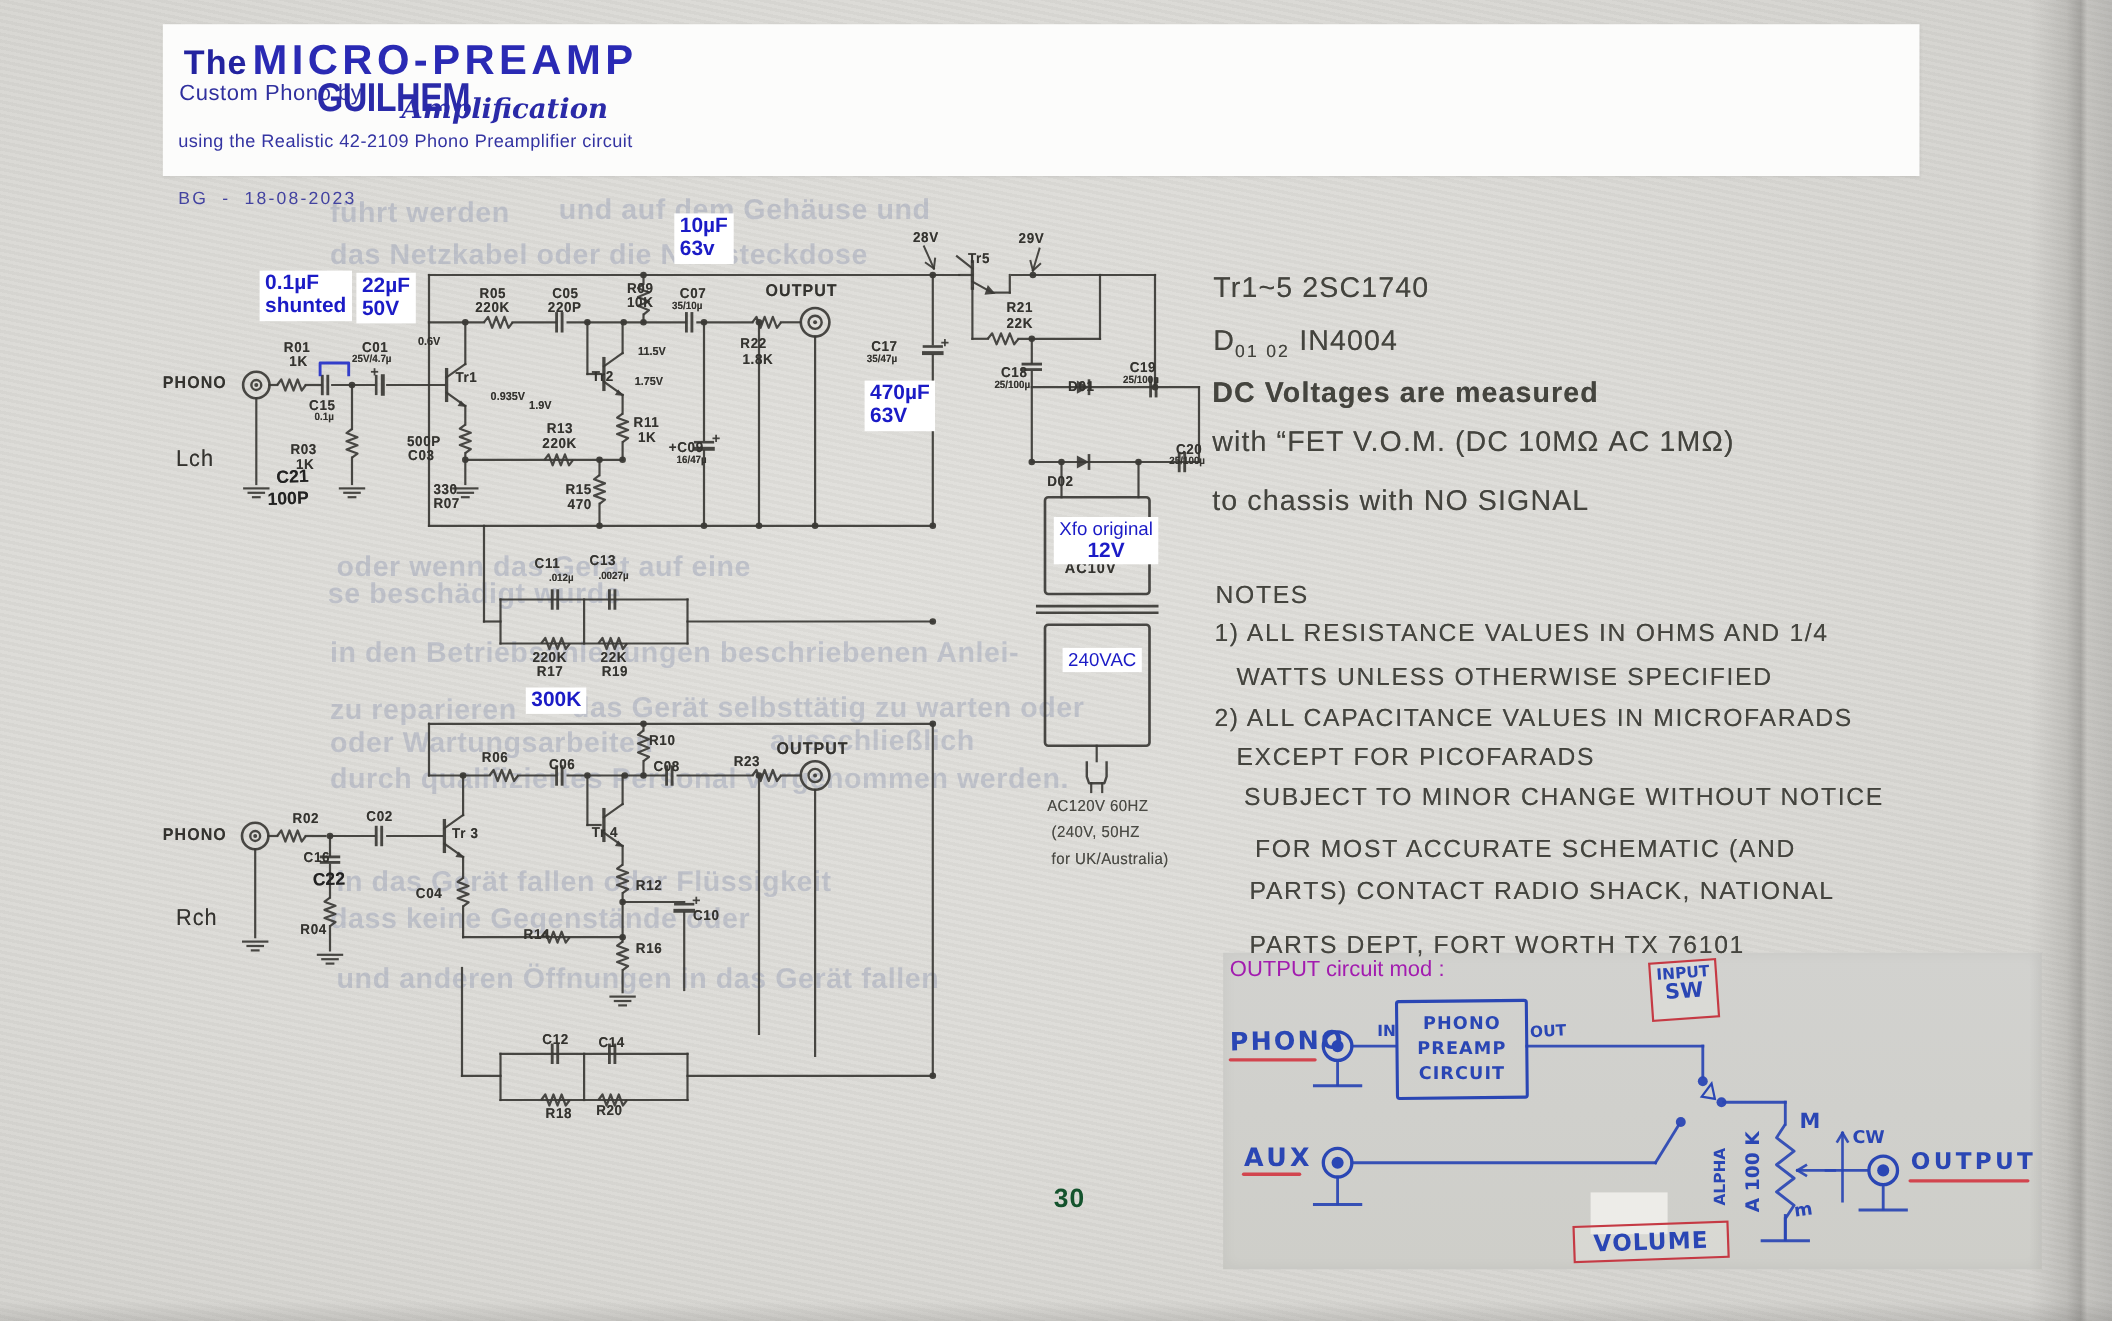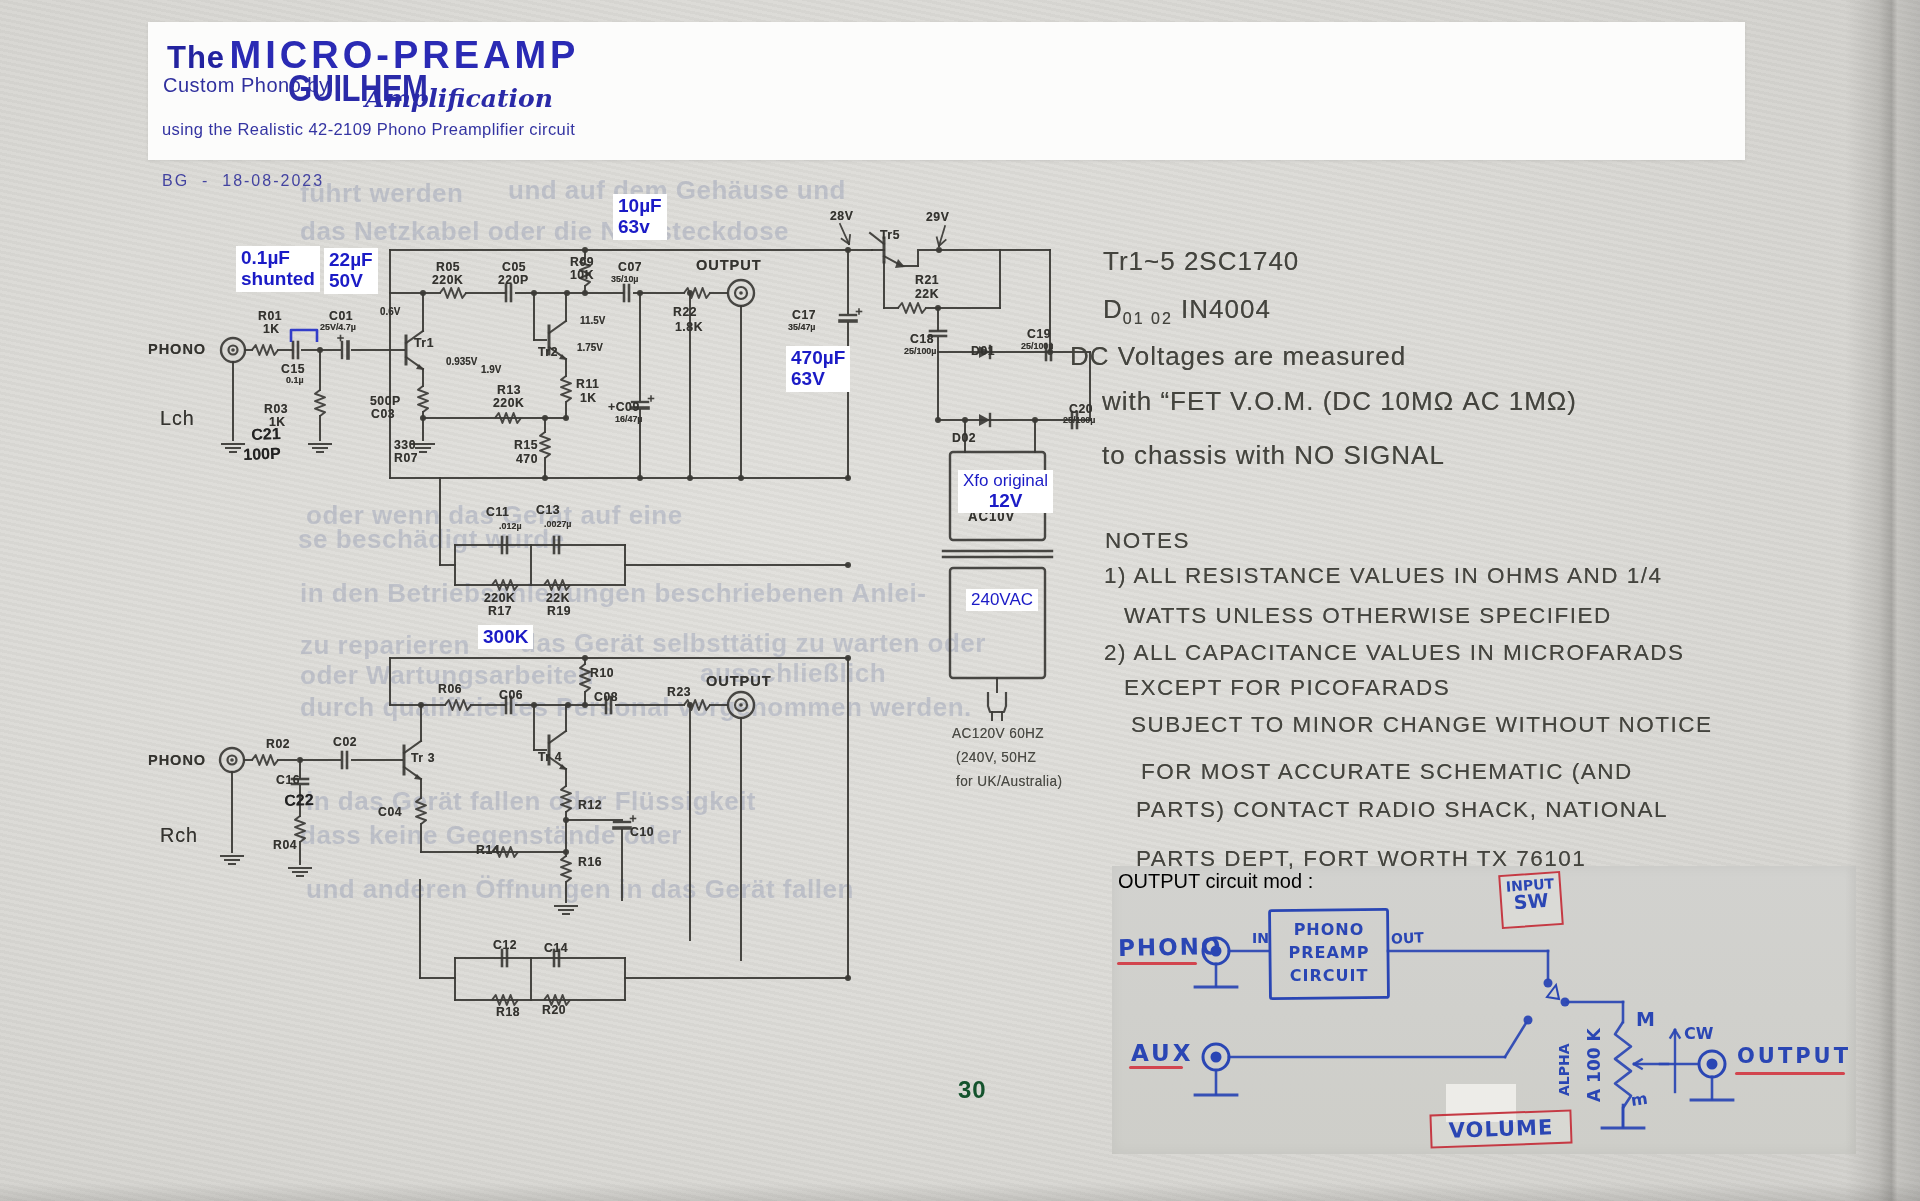--- a/index.html
+++ b/index.html
@@ -53,21 +53,21 @@
   .sl-L{font-size:21px;letter-spacing:1px;}
   .sl-v{font-size:10.5px;font-weight:bold;}
   .sl-h{font-size:16px;font-weight:bold;color:#222;transform:rotate(-2deg);}
   .sl-pb{font-size:14px;font-weight:bold;letter-spacing:1px;}
   .sl-p2{font-size:14.5px;color:#4a4a44;letter-spacing:.4px;}
   
   .chip{position:absolute;z-index:3;background:#ffffff;color:#1b1bc6;font-weight:bold;
     font-size:19px;line-height:1.12;padding:1px 5px 2px 5px;white-space:nowrap;}
   .chip .rg{font-weight:normal;font-size:17px;}
   .chip.center{text-align:center;}
-  .ann-blue{position:absolute;z-index:3;color:#000000;font-size:20px;white-space:nowrap;}
+  .ann-blue{position:absolute;z-index:3;color:#a21caf;font-size:20px;white-space:nowrap;}
   
   #mod-panel{position:absolute;left:1112px;top:866px;width:744px;height:288px;z-index:1;
     background:linear-gradient(#d2d2cf,#cecec9);box-shadow:inset 0 0 14px rgba(0,0,0,.05);}
   #white-patch{position:absolute;left:1446px;top:1084px;width:70px;height:38px;background:#edecE8;
     background:#edece8;z-index:2;}
   .hb{position:absolute;z-index:3;color:#2a46b4;font-family:"DejaVu Sans",sans-serif;
     font-weight:bold;white-space:nowrap;}
   .redline{position:absolute;z-index:3;height:3px;background:#d2454e;border-radius:2px;}
   .redbox{position:absolute;z-index:3;border:2.5px solid #c53a44;color:#2a46b4;
     font-family:"DejaVu Sans",sans-serif;font-weight:bold;text-align:center;background:rgba(236,235,230,.35);}
@@ -419,21 +419,21 @@
 <div class="bleed" style="left: 298px; top: 524px; position: absolute;;font-size:26px">se beschädigt wurde</div>
 <div class="bleed" style="left: 300px; top: 578px; position: absolute;;font-size:26px">in den Betriebsanleitungen beschriebenen Anlei-</div>
 <div class="bleed" style="left: 300px; top: 630px; position: absolute;;font-size:26px">zu reparieren</div>
 <div class="bleed" style="left: 520px; top: 628px; position: absolute;;font-size:26px">das Gerät selbsttätig zu warten oder</div>
 <div class="bleed" style="left: 300px; top: 660px; position: absolute;;font-size:26px">oder Wartungsarbeiten</div>
 <div class="bleed" style="left: 700px; top: 658px; position: absolute;;font-size:26px">ausschließlich</div>
 <div class="bleed" style="left: 300px; top: 692px; position: absolute;;font-size:26px">durch qualifiziertes Personal vorgenommen werden.</div>
 <div class="bleed" style="left: 306px; top: 786px; position: absolute;;font-size:26px">in das Gerät fallen oder Flüssigkeit</div>
 <div class="bleed" style="left: 300px; top: 820px; position: absolute;;font-size:26px">dass keine Gegenstände oder</div>
 <div class="bleed" style="left: 306px; top: 874px; position: absolute;;font-size:26px">und anderen Öffnungen in das Gerät fallen</div>
-<div class="rt rt-big" style="left: 1070px; top: 341px; position: absolute;">DC Voltages are measured</div>
+<div class="rt rt-big" style="left: 1102px; top: 341px; position: absolute; font-weight: bold;">DC Voltages are measured</div>
 <div class="rt rt-big" style="left: 1102px; top: 386px; position: absolute;">with “FET V.O.M. (DC 10MΩ AC 1MΩ)</div>
 <div class="rt rt-big" style="left: 1102px; top: 440px; position: absolute;">to chassis with NO SIGNAL</div>
 <div class="rt rt-note" style="left: 1105px; top: 528px; position: absolute;">NOTES</div>
 <div class="rt rt-note" style="left: 1104px; top: 563px; position: absolute;">1) ALL RESISTANCE VALUES IN OHMS AND 1/4</div>
 <div class="rt rt-note" style="left: 1124px; top: 603px; position: absolute;">WATTS UNLESS OTHERWISE SPECIFIED</div>
 <div class="rt rt-note" style="left: 1104px; top: 640px; position: absolute;">2) ALL CAPACITANCE VALUES IN MICROFARADS</div>
 <div class="rt rt-note" style="left: 1124px; top: 675px; position: absolute;">EXCEPT FOR PICOFARADS</div>
 <div class="rt rt-note" style="left: 1131px; top: 712px; position: absolute;">SUBJECT TO MINOR CHANGE WITHOUT NOTICE</div>
 <div class="rt rt-note" style="left: 1141px; top: 759px; position: absolute;">FOR  MOST  ACCURATE  SCHEMATIC  (AND</div>
 <div class="rt rt-note" style="left: 1136px; top: 797px; position: absolute;">PARTS)  CONTACT  RADIO  SHACK,  NATIONAL</div>
@@ -476,21 +476,21 @@
 <div class="slab sl-s" style="left: 788px; top: 321px; position: absolute;">35/47µ</div>
 <div class="slab sl-p" style="left: 910px; top: 331px; position: absolute;">C18</div>
 <div class="slab sl-s" style="left: 904px; top: 345px; position: absolute;">25/100µ</div>
 <div class="slab sl-p" style="left: 971px; top: 343px; position: absolute;">D01</div>
 <div class="slab sl-p" style="left: 1027px; top: 326px; position: absolute;">C19</div>
 <div class="slab sl-s" style="left: 1021px; top: 340px; position: absolute;">25/100µ</div>
 <div class="slab sl-p" style="left: 952px; top: 430px; position: absolute;">D02</div>
 <div class="slab sl-p" style="left: 1069px; top: 401px; position: absolute;">C20</div>
 <div class="slab sl-s" style="left: 1063px; top: 414px; position: absolute;">25/100µ</div>
 <div class="slab sl-v" style="left: 580px; top: 314px; position: absolute;">11.5V</div>
-<div class="slab sl-p" style="left: 538px; top: 344px; position: absolute; text-align: center;">Tr2</div>
+<div class="slab sl-p" style="left: 538px; top: 334px; position: absolute; text-align: center;">Tr2</div>
 <div class="slab sl-v" style="left: 577px; top: 341px; position: absolute;">1.75V</div>
 <div class="slab sl-v" style="left: 446px; top: 355px; position: absolute;">0.935V</div>
 <div class="slab sl-v" style="left: 481px; top: 363px; position: absolute;">1.9V</div>
 <div class="slab sl-p" style="left: 497px; top: 382px; position: absolute;">R13</div>
 <div class="slab sl-p" style="left: 493px; top: 395px; position: absolute;">220K</div>
 <div class="slab sl-p" style="left: 576px; top: 376px; position: absolute;">R11</div>
 <div class="slab sl-p" style="left: 580px; top: 390px; position: absolute;">1K</div>
 <div class="slab sl-p" style="left: 514px; top: 437px; position: absolute;">R15</div>
 <div class="slab sl-p" style="left: 516px; top: 451px; position: absolute;">470</div>
 <div class="slab sl-p" style="left: 608px; top: 399px; position: absolute;">+C09</div>

